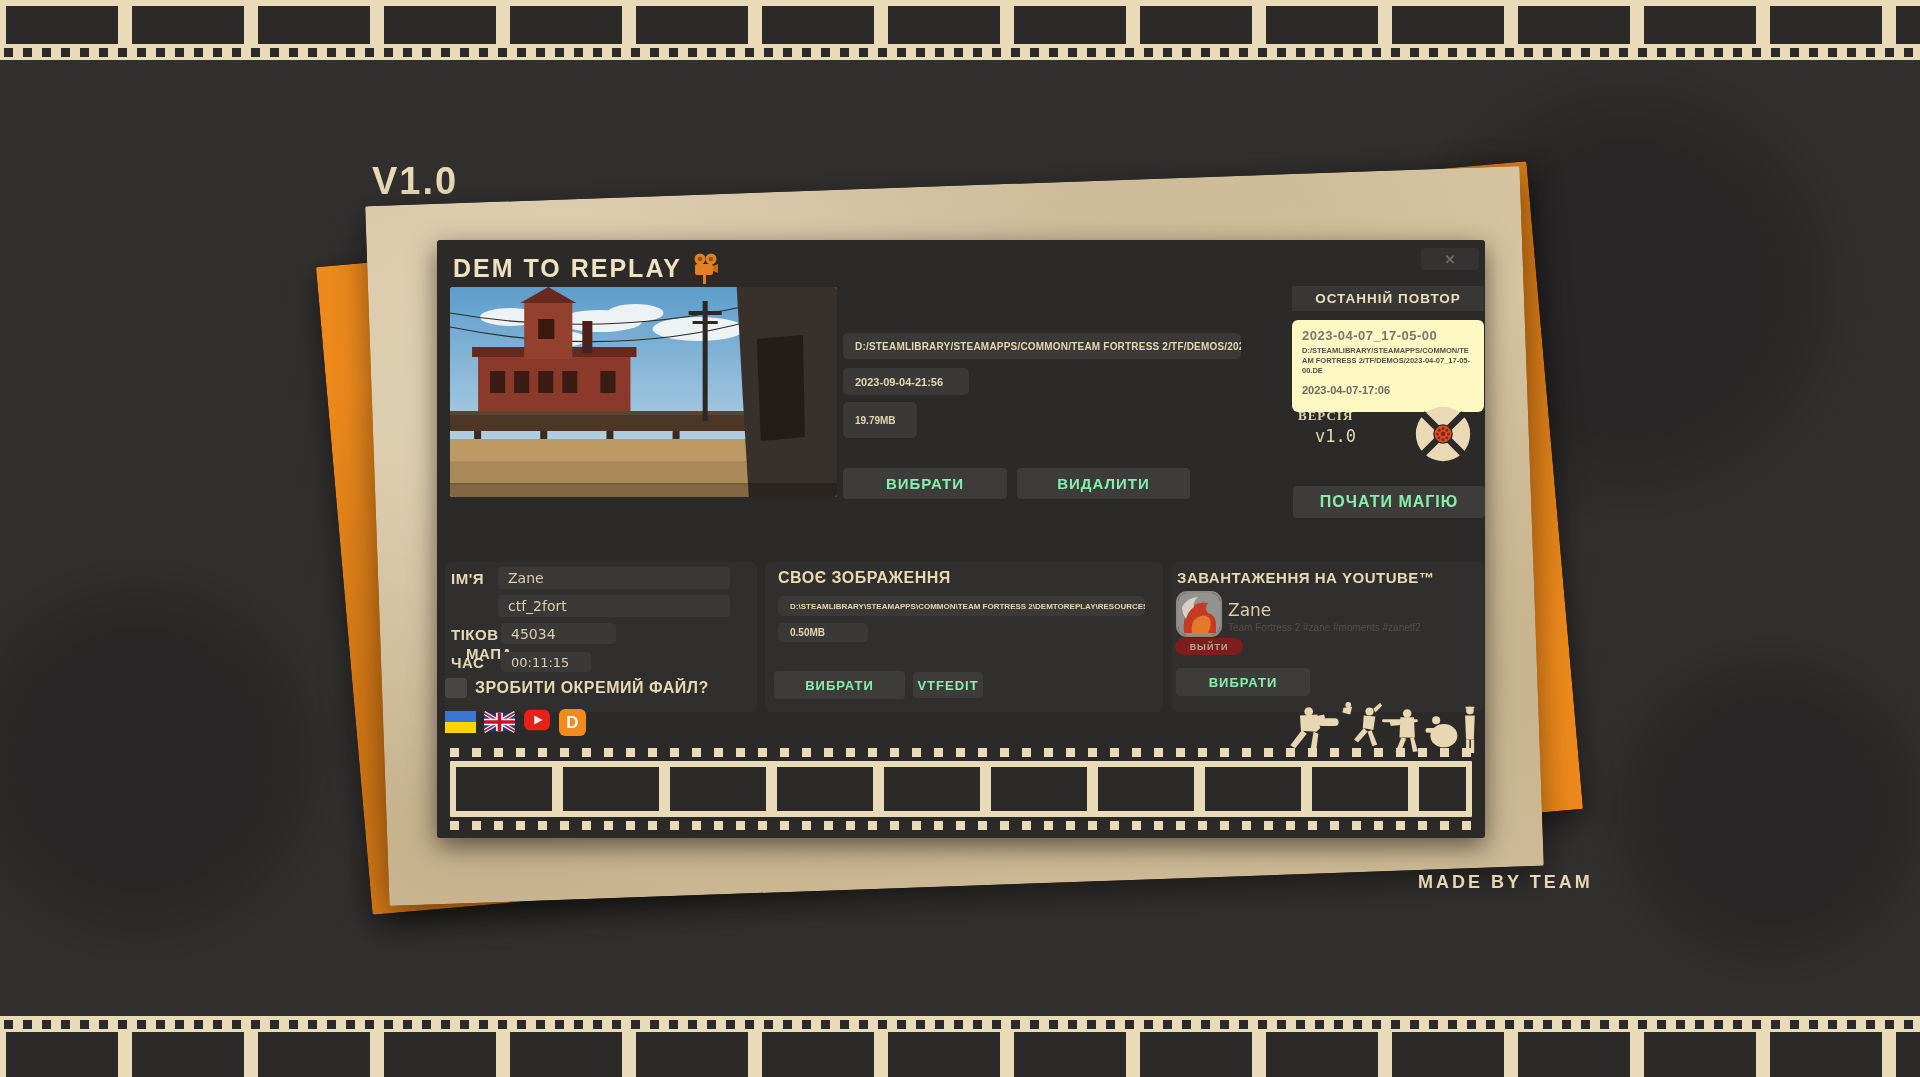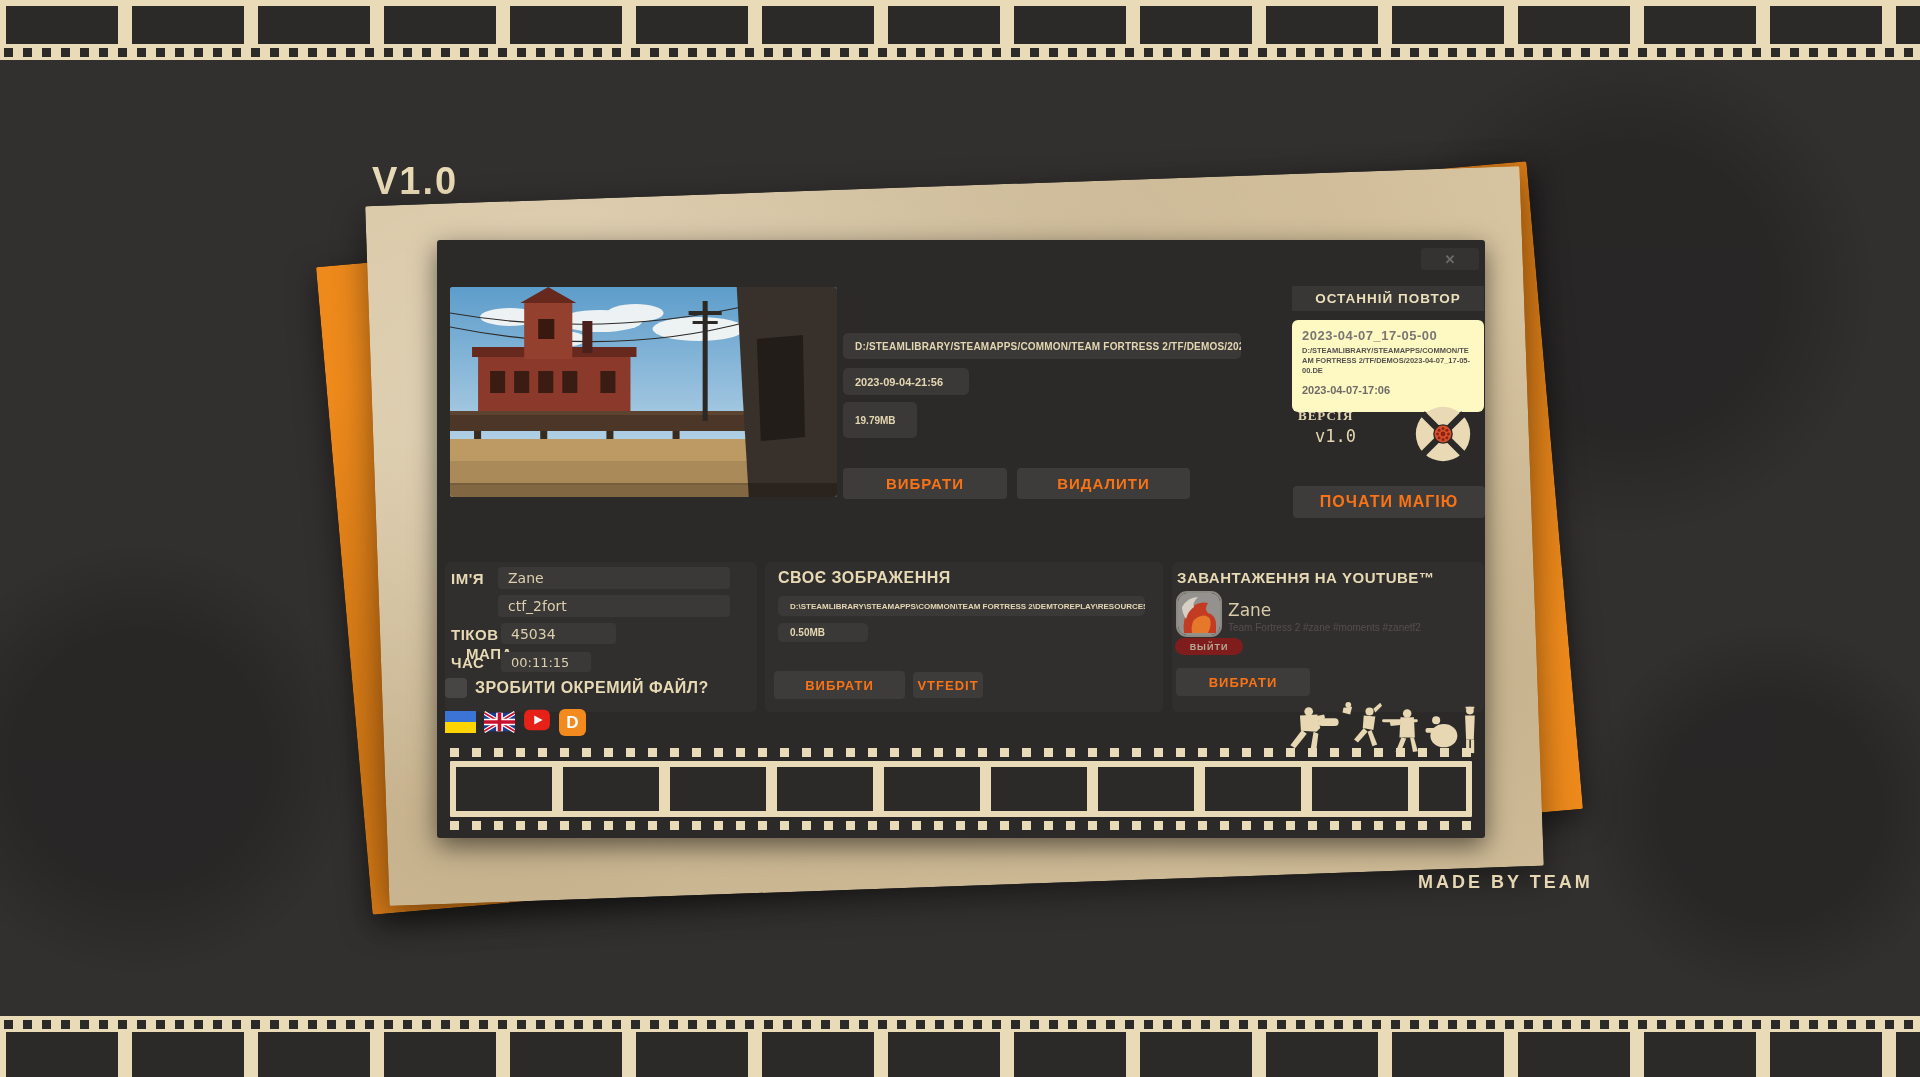--- a/index.html
+++ b/index.html
@@ -60,21 +60,21 @@
 
   .fname{position:absolute;left:406px;top:51px;width:404px;height:35px;background:#3a3938;
          border:none;border-radius:6px;color:#eadfbd;font-size:21px;padding:0 12px;
          font-family:"DejaVu Sans",sans-serif;letter-spacing:.5px;}
   .chip{position:absolute;background:#3a3938;border-radius:5px;color:#e5d6b2;font-weight:bold;
         display:flex;align-items:center;padding:0 12px;white-space:nowrap;overflow:hidden;}
   .pathchip{left:406px;top:93px;width:374px;height:26px;font-size:10px;letter-spacing:.2px;}
   .datechip{left:406px;top:128px;width:102px;height:27px;font-size:11px;}
   .sizechip{left:406px;top:162px;width:50px;height:36px;font-size:10px;}
 
-  .btn{position:absolute;background:#3d3c3b;border-radius:4px;color:#f97316;font-weight:bold;
+  .btn{position:absolute;background:#3d3c3b;border-radius:4px;color:#86efac;font-weight:bold;
        display:flex;align-items:center;justify-content:center;letter-spacing:1px;cursor:pointer;}
   .btn-select{left:406px;top:228px;width:164px;height:31px;font-size:15px;}
   .btn-delete{left:580px;top:228px;width:173px;height:31px;font-size:15px;}
 
   
   .lr-header{position:absolute;left:855px;top:46px;width:192px;height:25px;background:#383736;
              border-radius:0;color:#ecdfbc;font-size:13.5px;font-weight:bold;letter-spacing:1px;
              display:flex;align-items:center;justify-content:center;}
   .lr-panel{position:absolute;left:855px;top:80px;width:192px;height:92px;background:#fef9c3;
             border-radius:6px;padding:8px 10px;box-sizing:border-box;}
@@ -151,20 +151,32 @@
 
   <div class="paper orange"></div>
   <div class="paper beige"></div>
 
   <div class="window">
 
     <button class="close">
       <span>✕</span>
     </button>
 
+    <div class="titlebar">
+      <span class="title">DEM TO REPLAY</span>
+      <svg width="26" height="32" viewBox="0 0 26 32">
+        <circle cx="8" cy="7" r="5.5" fill="#e08124"></circle>
+          <circle cx="19" cy="7" r="5.5" fill="#e08124"></circle>
+        <circle cx="8" cy="7" r="2.3" fill="#9c5410"></circle>
+          <circle cx="19" cy="7" r="2.3" fill="#9c5410"></circle>
+        <rect x="3" y="12" width="18" height="11" rx="2" fill="#e08124"></rect>
+        <polygon points="21,14 26,12 26,21 21,19" fill="#c96c14"></polygon>
+        <rect x="11" y="23" width="3" height="9" fill="#e08124"></rect>
+      </svg>
+    </div>
 
     <div class="thumb">
       <svg viewBox="0 0 386 210" preserveAspectRatio="none">
         <defs>
             <linearGradient id="sky" x1="0" y1="0" x2="0" y2="1">
           <stop offset="0" stop-color="#5d9dcb"></stop>
               <stop offset="1" stop-color="#cfe2ee"></stop>
         </linearGradient>
           </defs>
         <rect width="386" height="210" fill="url(#sky)"></rect>

